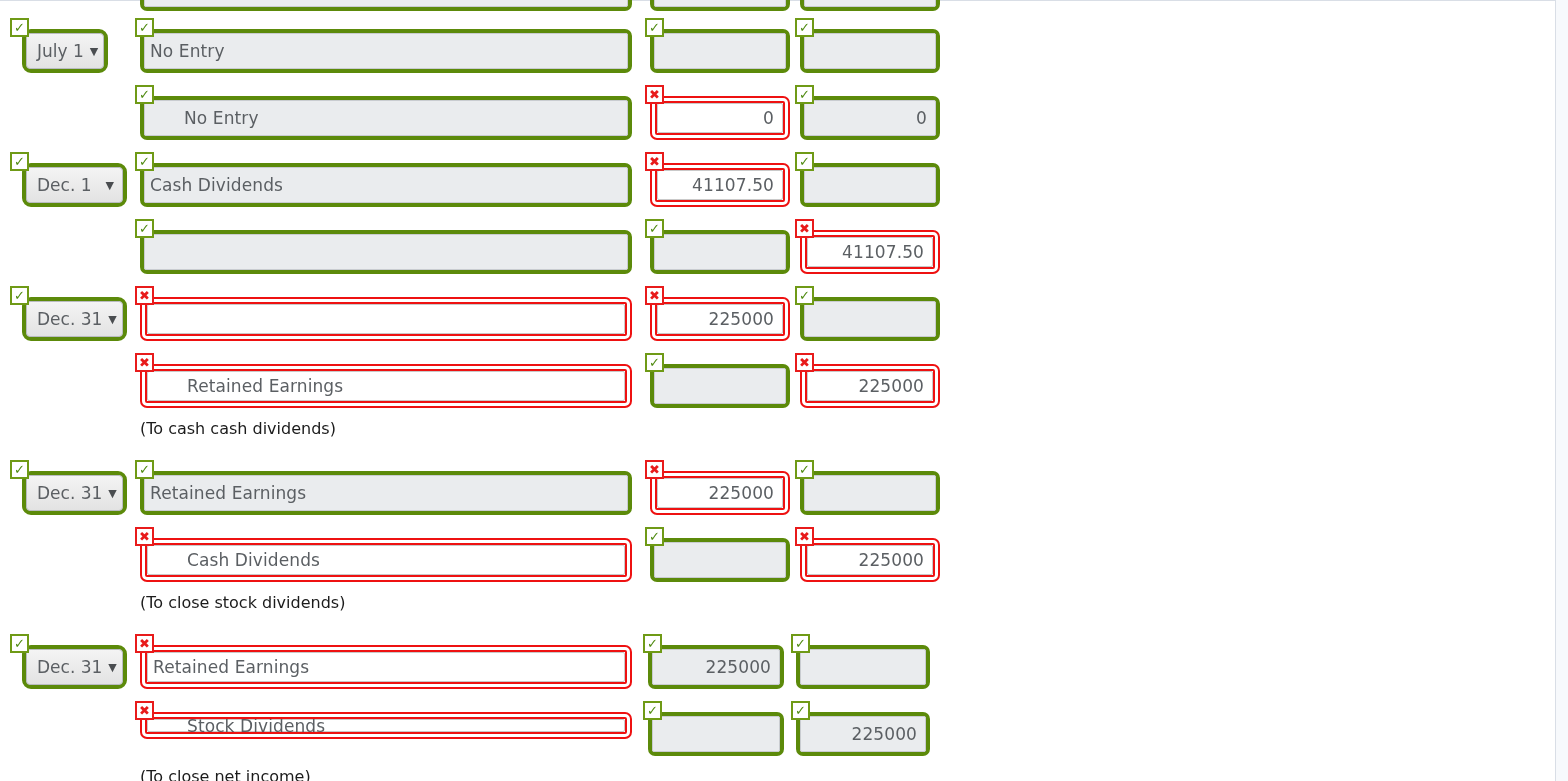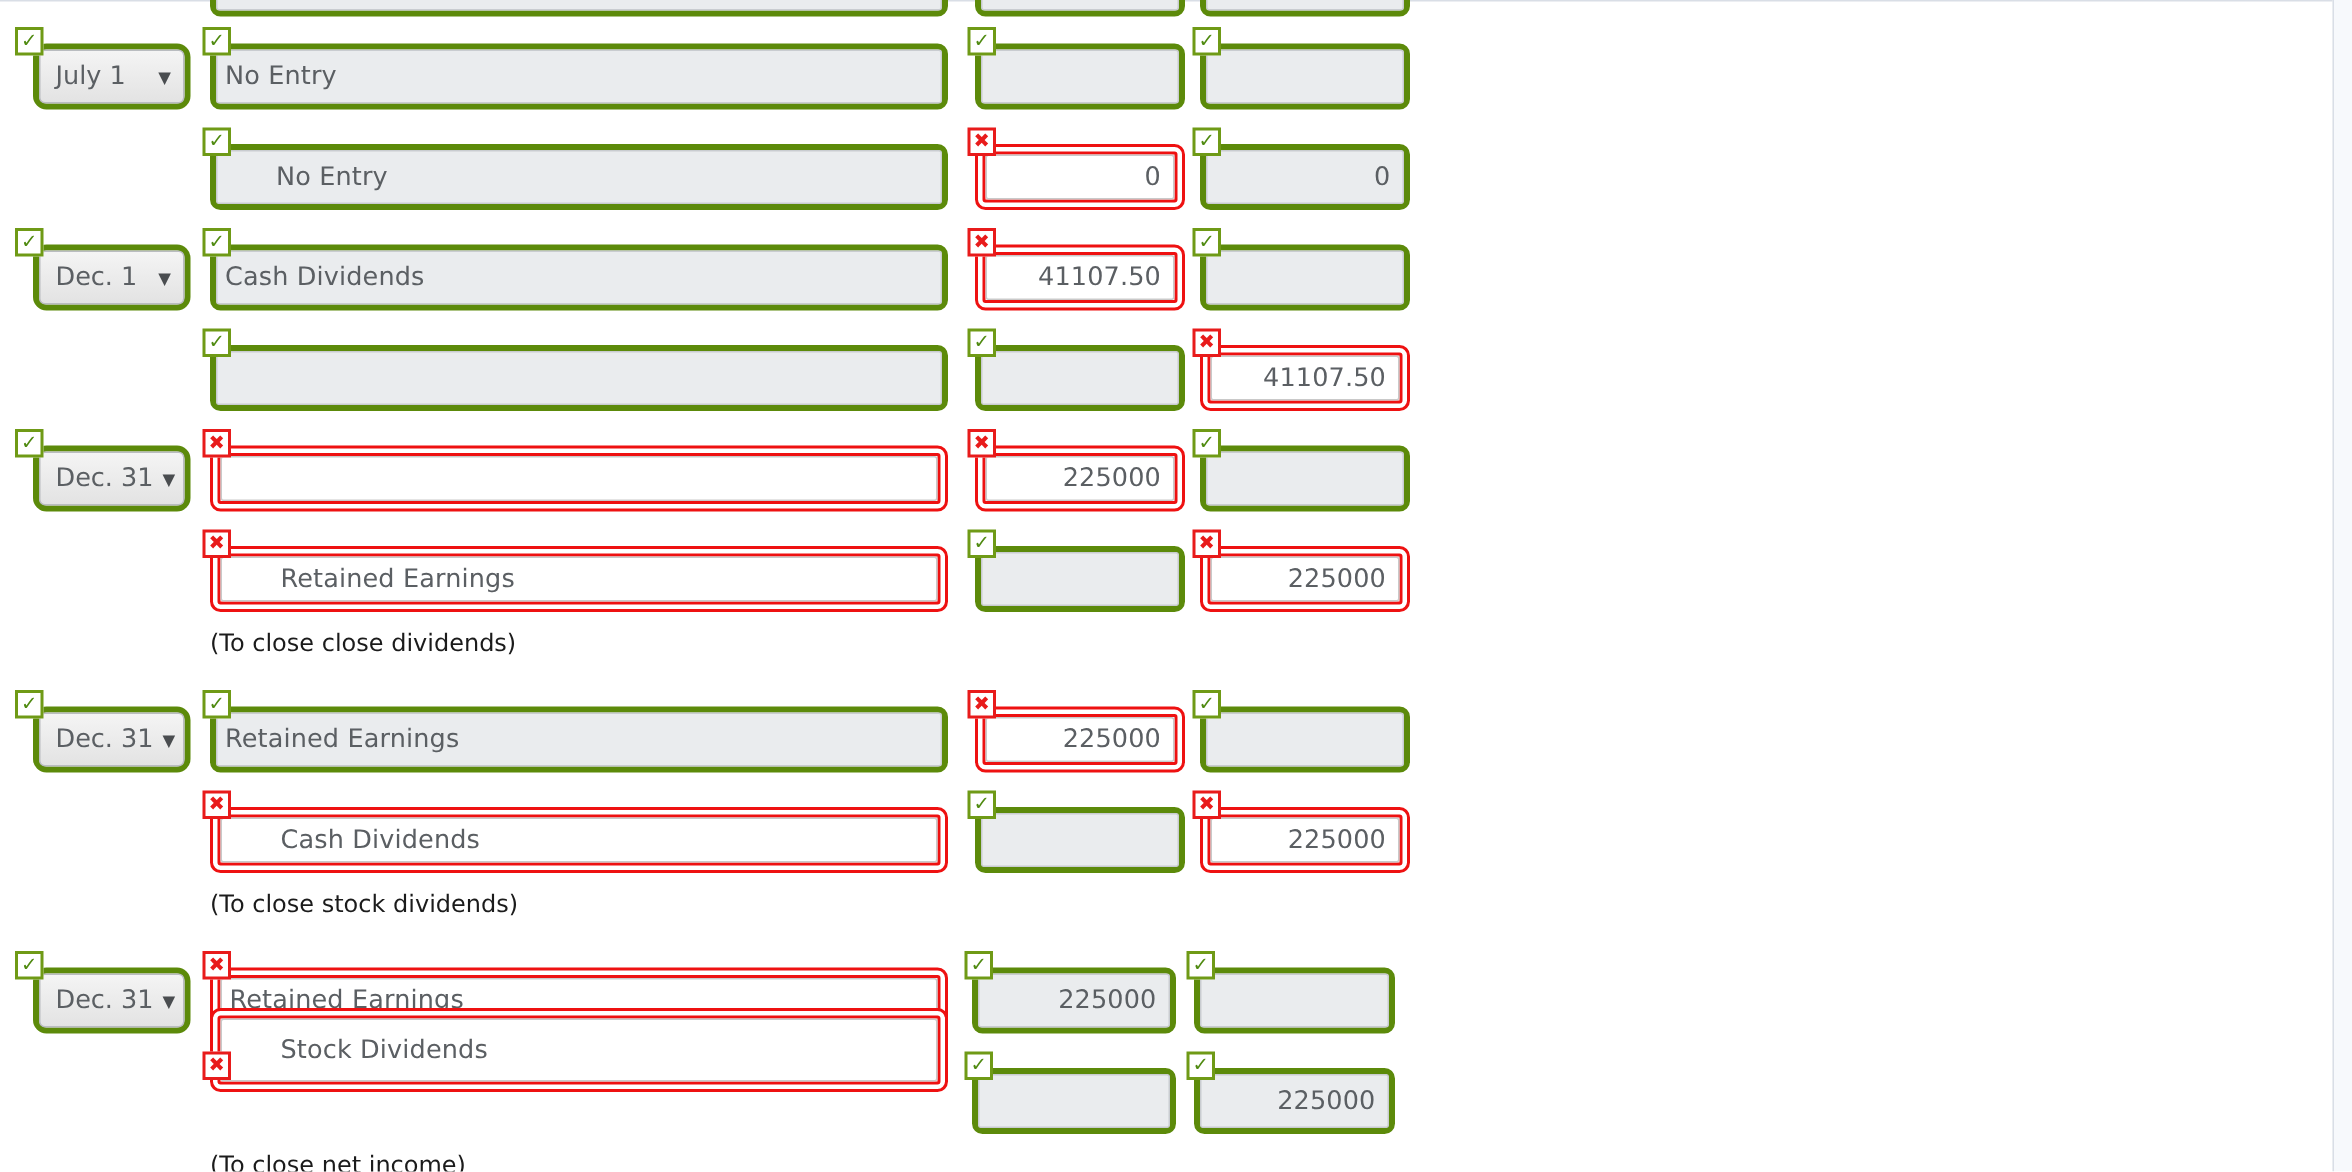--- a/index.html
+++ b/index.html
@@ -133,21 +133,21 @@
     </div>
     <div class="fld ok" style="left: 650px; top: -33px; width: 140px; height: 44px;">
       <div class="inner"></div>
       <div class="txt right"></div>
     </div>
     <div class="fld ok" style="left: 800px; top: -33px; width: 140px; height: 44px;">
       <div class="inner"></div>
       <div class="txt right"></div>
     </div>
     <div class="badge ok" style="left: 10px; top: 18px;">✓</div>
-    <div class="dateselect" style="left: 22px; top: 29px; width: 105px; padding-left: 32px;">
+    <div class="dateselect" style="left: 22px; top: 29px; width: 86px; padding-left: 32px;">
       <div class="inner">
         <span class="dlabel">July 1</span>
         <span class="caret">▼</span>
       </div>
     </div>
     <div class="badge ok" style="left: 135px; top: 18px;">✓</div>
     <div class="fld ok" style="left: 140px; top: 29px; width: 492px; height: 44px;">
       <div class="inner"></div>
       <div class="txt left">No Entry</div>
     </div>
@@ -241,21 +241,21 @@
     <div class="badge ok" style="left: 645px; top: 353px;">✓</div>
     <div class="fld ok" style="left: 650px; top: 364px; width: 140px; height: 44px;">
       <div class="inner"></div>
       <div class="txt right"></div>
     </div>
     <div class="badge bad" style="left: 795px; top: 353px;">✖</div>
     <div class="fld bad" style="left: 800px; top: 364px; width: 140px; height: 44px;">
       <div class="inner"></div>
       <div class="txt right">225000</div>
     </div>
-    <div class="caption" style="left: 140px; top: 419px;">(To close close dividends)</div>
+    <div class="caption" style="left: 140px; top: 419px;">(To cash cash dividends)</div>
     <div class="badge ok" style="left: 10px; top: 460px;">✓</div>
     <div class="dateselect" style="left: 22px; top: 471px; width: 105px;">
       <div class="inner">
         <span class="dlabel">Dec. 31</span>
         <span class="caret">▼</span>
       </div>
     </div>
     <div class="badge ok" style="left: 135px; top: 460px;">✓</div>
     <div class="fld ok" style="left: 140px; top: 471px; width: 492px; height: 44px;">
       <div class="inner"></div>
@@ -303,21 +303,21 @@
     <div class="fld ok" style="left: 648px; top: 645px; width: 136px; height: 44px;">
       <div class="inner"></div>
       <div class="txt right">225000</div>
     </div>
     <div class="badge ok" style="left: 791px; top: 634px;">✓</div>
     <div class="fld ok" style="left: 796px; top: 645px; width: 134px; height: 44px;">
       <div class="inner"></div>
       <div class="txt right"></div>
     </div>
     <div class="badge bad" style="left: 135px; top: 701px;">✖</div>
-    <div class="fld bad" style="left: 140px; top: 672px; width: 492px; height: 56px;">
+    <div class="fld bad" style="left: 140px; top: 712px; width: 492px; height: 27px;">
       <div class="inner"></div>
       <div class="txt left indent">Stock Dividends</div>
     </div>
     <div class="badge ok" style="left: 643px; top: 701px;">✓</div>
     <div class="fld ok" style="left: 648px; top: 712px; width: 136px; height: 44px;">
       <div class="inner"></div>
       <div class="txt right"></div>
     </div>
     <div class="badge ok" style="left: 791px; top: 701px;">✓</div>
     <div class="fld ok" style="left: 796px; top: 712px; width: 134px; height: 44px;">

